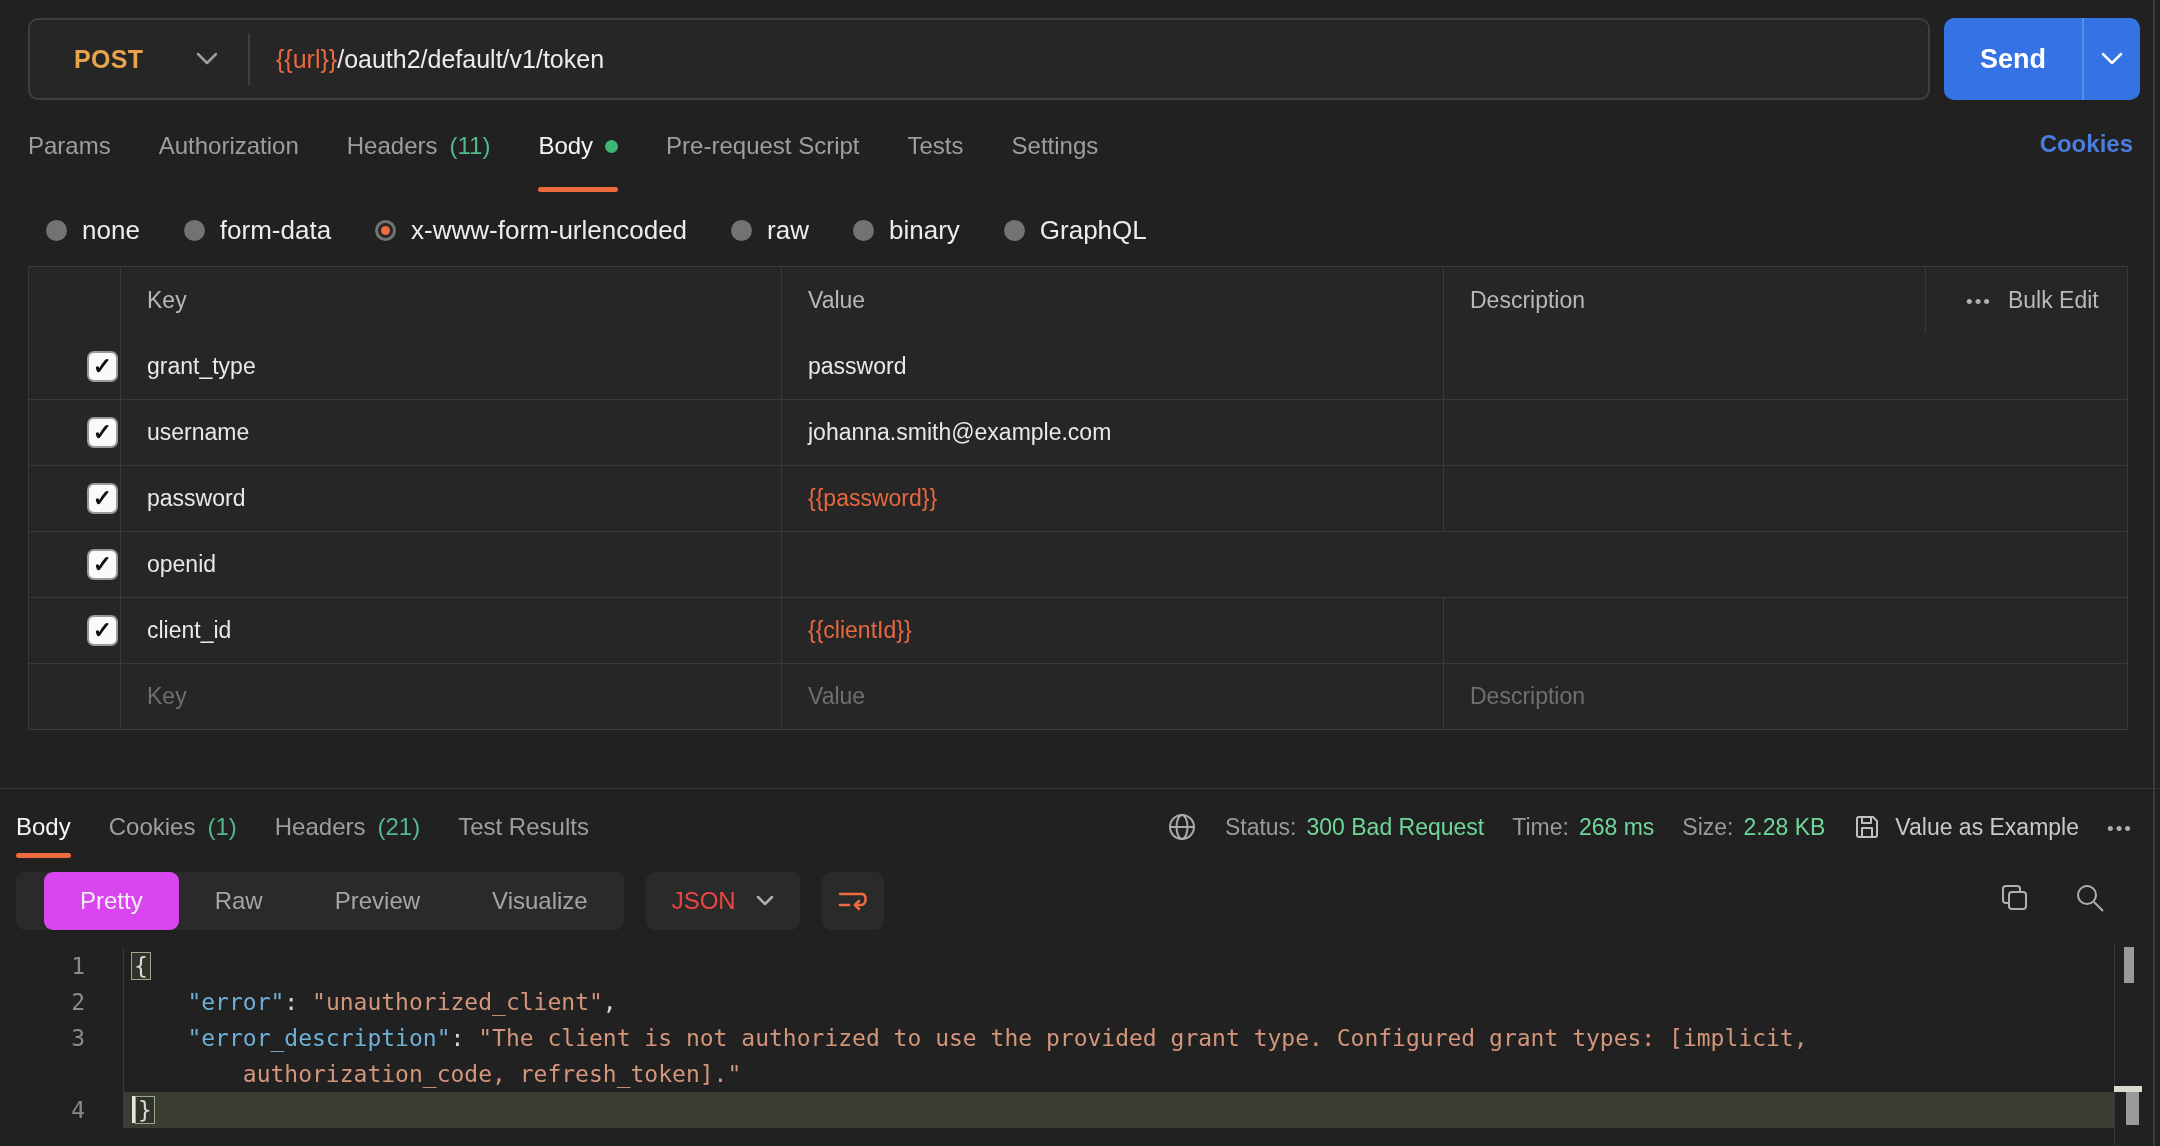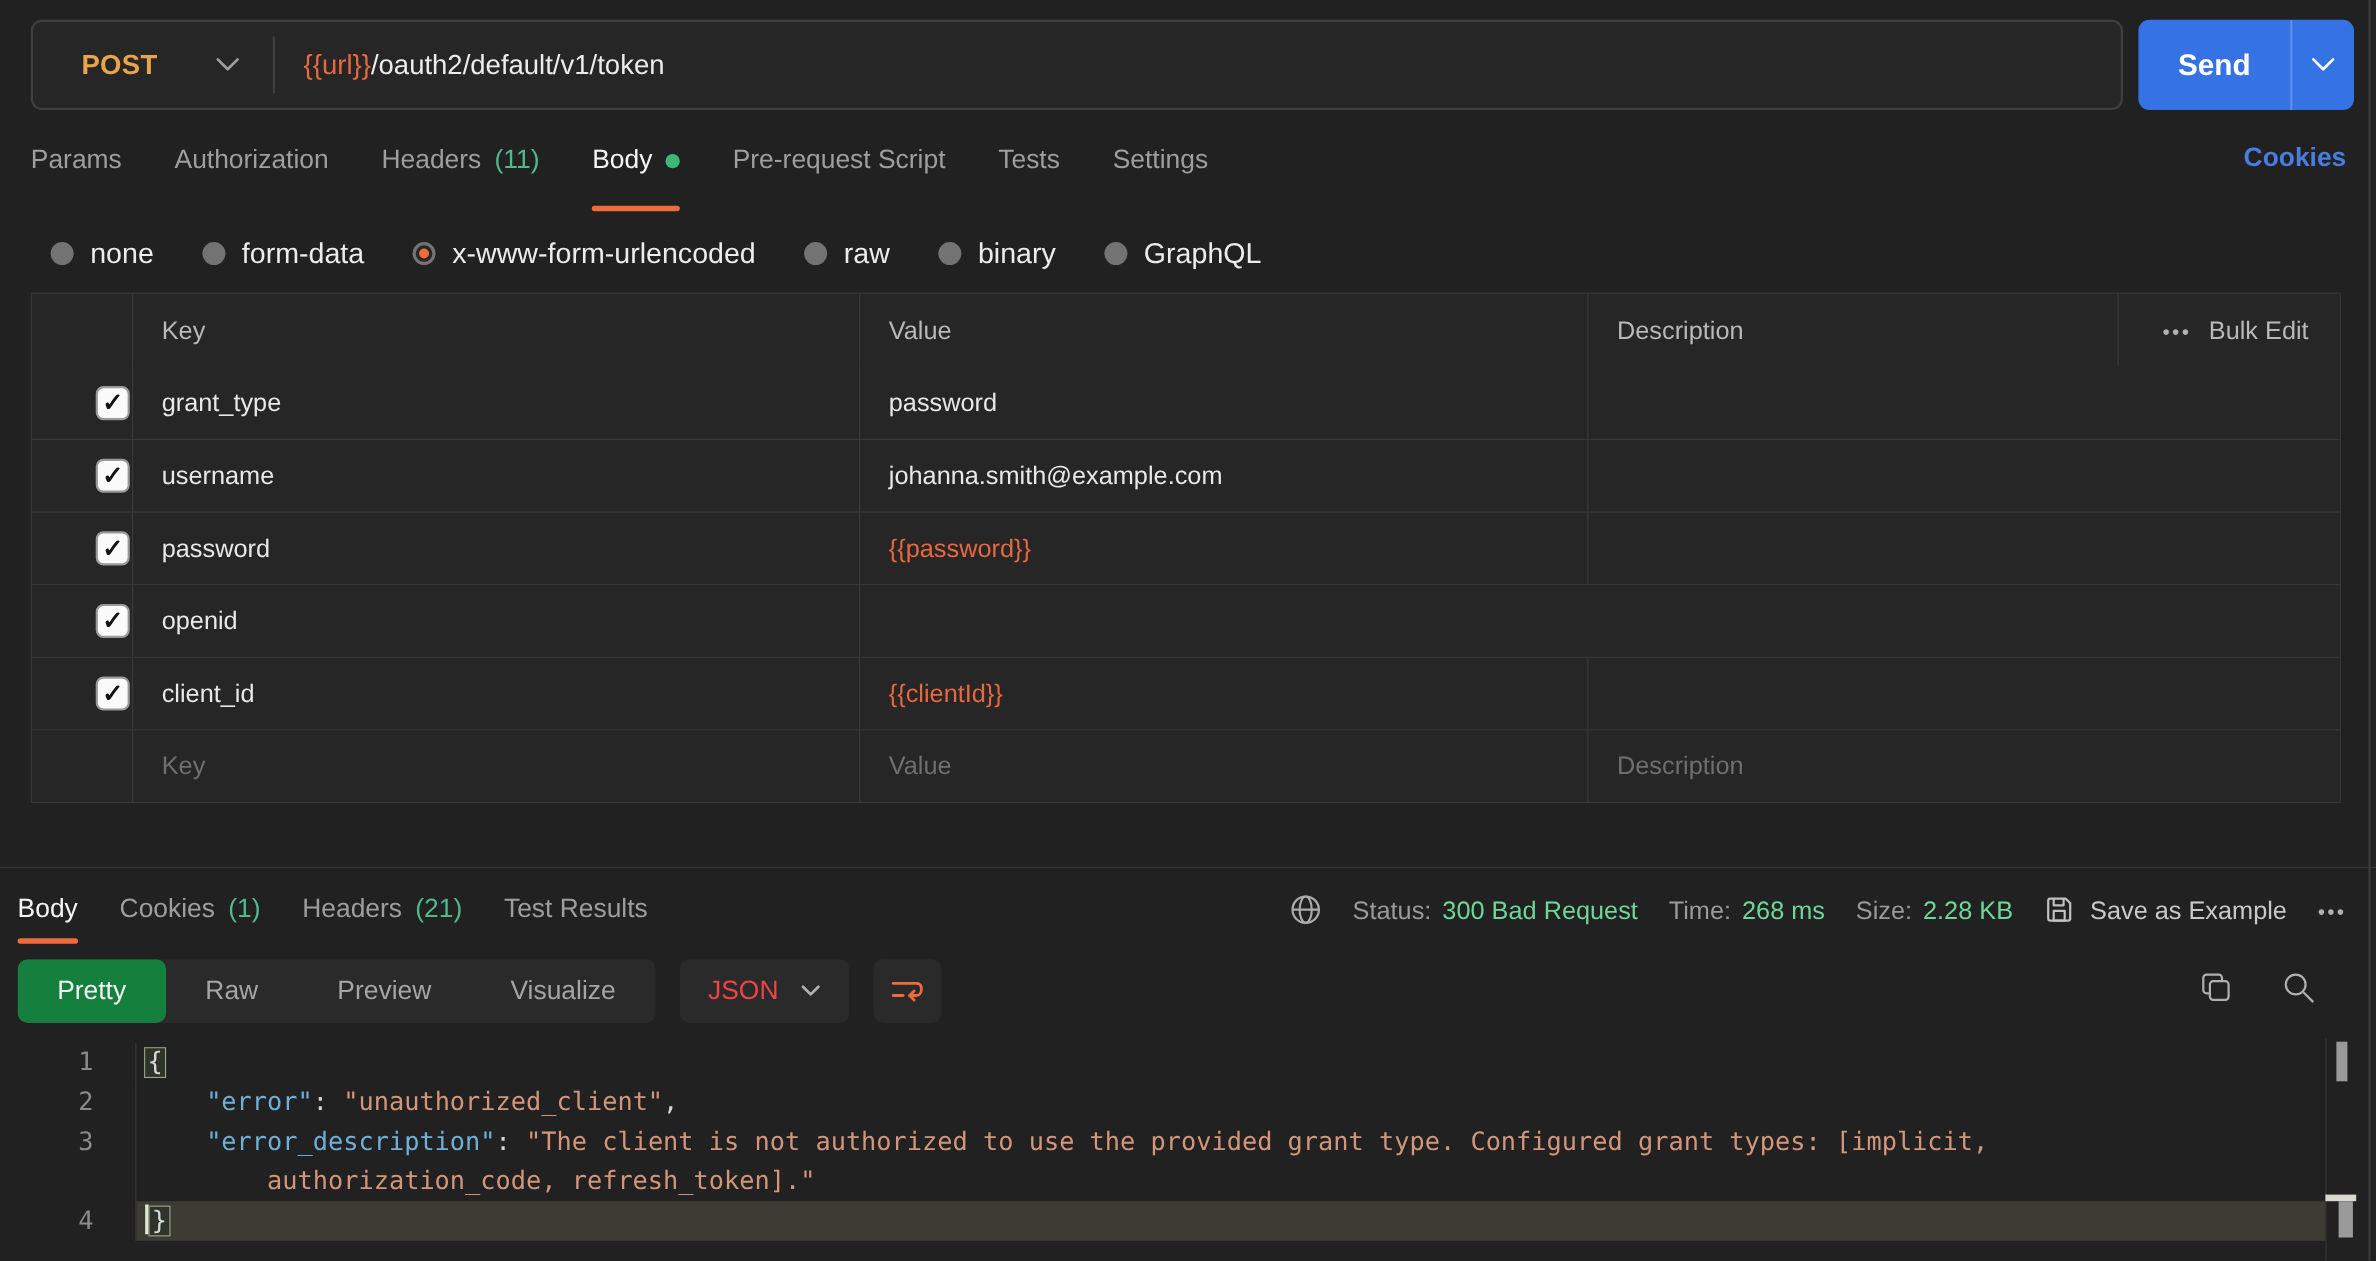--- a/index.html
+++ b/index.html
@@ -63,21 +63,21 @@
   #resp-tabs .tab.active::after { bottom:-2px; }
   #resp-meta { position:absolute; top:798px; right:27px; height:58px; display:flex; align-items:center; gap:28px; font-size:23px; color:#9a9a9a; }
   .meta-pair { display:flex; gap:10px; white-space:nowrap; }
   .gval { color:#6fd79a; }
   .icon-btn { display:flex; align-items:center; justify-content:center; cursor:pointer; }
   .save-group { display:flex; align-items:center; gap:14px; color:#c9c9c9; cursor:pointer; white-space:nowrap; }
   
   #resp-toolbar { position:absolute; left:16px; top:872px; height:58px; display:flex; gap:22px; }
   #seg-group { display:flex; background:#2a2a2a; border-radius:9px; overflow:hidden; }
   .seg { padding:0 36px; display:flex; align-items:center; justify-content:center; color:#a5a5a5; font-size:24px; cursor:pointer; }
-  .seg.sel { background:#15803d; color:#f0f0f0; border-radius:9px; }
+  .seg.sel { background:#d946ef; color:#f0f0f0; border-radius:9px;margin-left:28px; }
   #json-btn { background:#2a2a2a; border-radius:9px; display:flex; align-items:center; gap:20px; padding:0 26px; color:#ef4444; font-size:24px; cursor:pointer; }
   #wrap-btn { background:#2a2a2a; border-radius:9px; width:62px; display:flex; align-items:center; justify-content:center; cursor:pointer; }
   #copy-btn { position:absolute; left:1998px; top:882px; cursor:pointer; }
   #search-btn { position:absolute; left:2074px; top:882px; cursor:pointer; }
   
   #code { position:absolute; left:0; top:944px; width:2160px; height:202px; padding-top:4px;
     font-family:"DejaVu Sans Mono", monospace; font-size:23px; line-height:36px; }
   .code-line { display:flex; }
   .ln { flex:0 0 124px; text-align:right; padding-right:38px; color:#8a8a8a; border-right:1px solid #3a3a3a; }
   .lc { flex:1; padding-left:8px; margin-right:46px; white-space:pre-wrap; color:#d4d4d4; overflow:hidden; }
@@ -276,21 +276,21 @@
     <span class="gval">2.28 KB</span>
   </span>
   <span class="save-group">
     <span>
       <svg width="28" height="28" viewBox="0 0 28 28" fill="none" stroke="#c0c0c0" stroke-width="2" stroke-linejoin="round">
         <path d="M4 6 a2 2 0 0 1 2-2 H20 L24 8 V22 a2 2 0 0 1 -2 2 H6 a2 2 0 0 1 -2-2 Z"></path>
         <path d="M9 4 v6 h9 v-6"></path>
           <rect x="9" y="15" width="10" height="9"></rect>
       </svg>
     </span>
-    <span>Save as Example</span>
+    <span>Value as Example</span>
   </span>
   <span class="dots3"></span>
 </div>
 
 <div id="resp-toolbar">
   <div id="seg-group">
       <div class="seg sel">Pretty</div>
       <div class="seg">Raw</div>
       <div class="seg">Preview</div>
       <div class="seg">Visualize</div>

